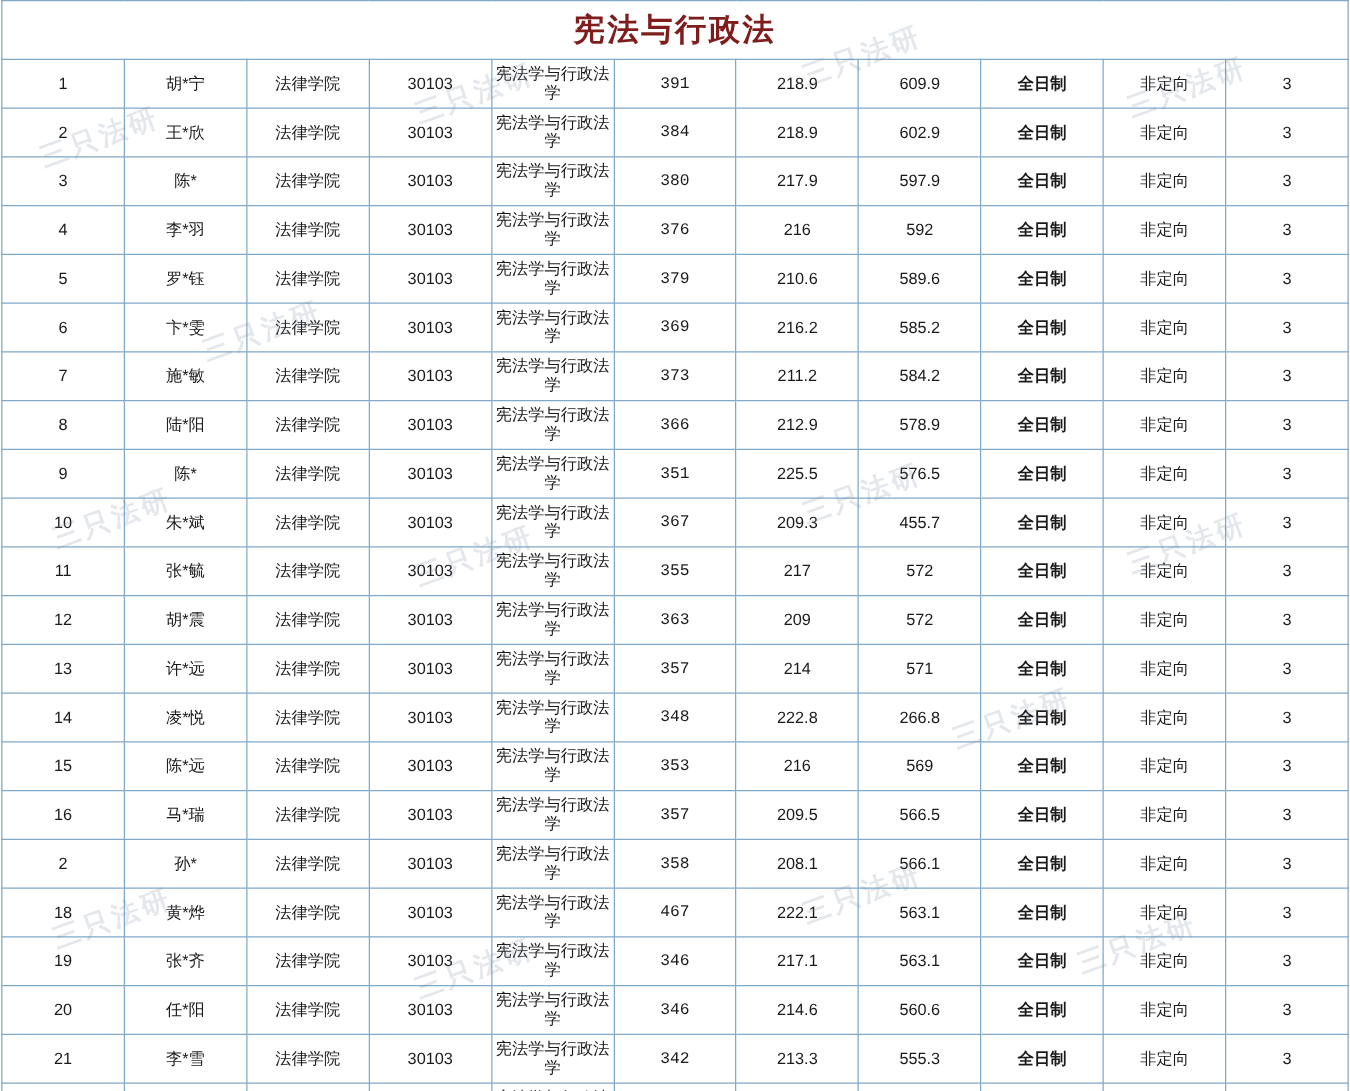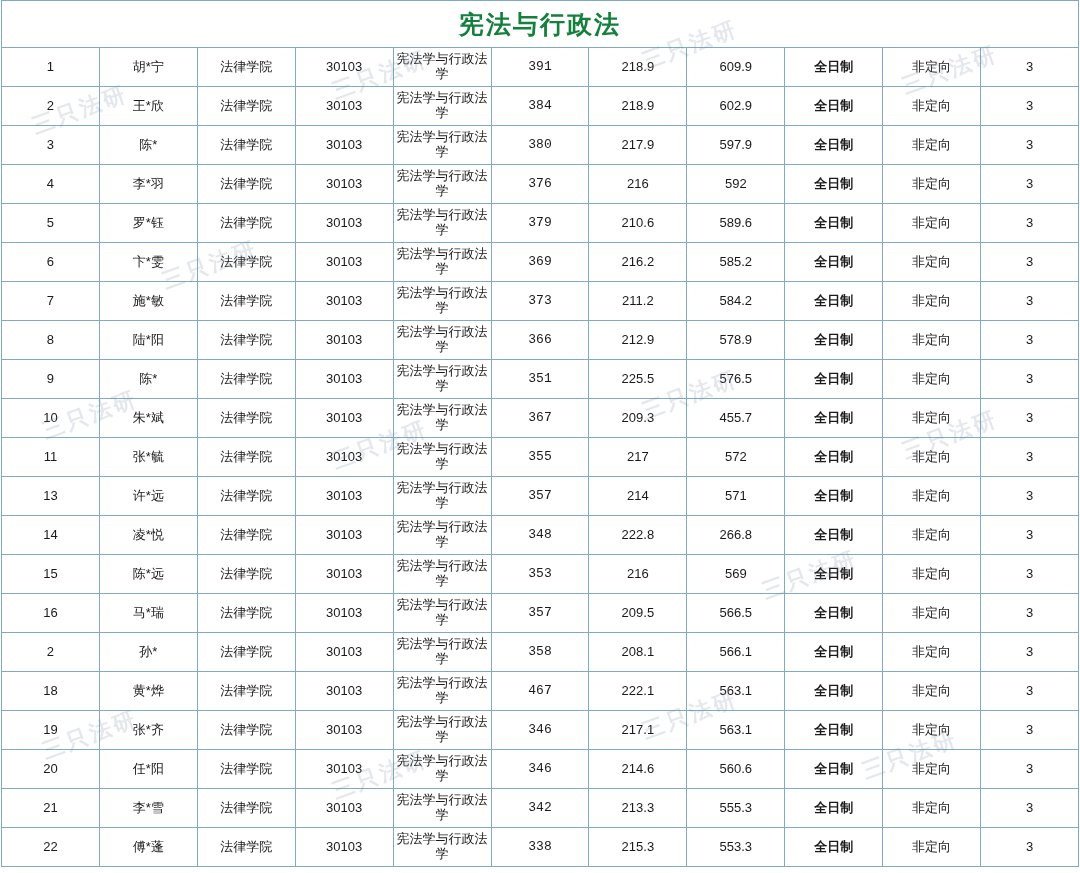--- a/index.html
+++ b/index.html
@@ -32,21 +32,21 @@
     vertical-align: middle;
     padding: 2px 1px;
     background: transparent;
     line-height: 1.15;
   }
   tr.title-row td {
     height: 42px;
     font-size: 25px;
     font-weight: bold;
     letter-spacing: 2px;
-    color: #15803d;
+    color: #7f1d1d;
     border: 1px solid #7fa8c9;
   }
   tr.data-row td {
     height: 34px;
   }
   .col-idx { width: 100px; }
   .col-name { width: 98px; margin-left: 15px; }
   .col-college { width: 110px; }
   .col-code { width: 98px; }
   .col-major { width: 96px; font-size: 12px; }
@@ -212,20 +212,33 @@
           <td class="col-last">3</td>
         </tr>
         <tr class="data-row">
           <td class="col-idx">11</td>
           <td class="col-name">张*毓</td>
           <td class="col-college">法律学院</td>
           <td class="col-code">30103</td>
           <td class="col-major">宪法学与行政法学</td>
           <td class="col-num1">355</td>
           <td class="col-num2">217</td>
+          <td class="col-total">572</td>
+          <td class="col-type">全日制</td>
+          <td class="col-dir">非定向</td>
+          <td class="col-last">3</td>
+        </tr>
+        <tr class="data-row">
+          <td class="col-idx">12</td>
+          <td class="col-name">胡*震</td>
+          <td class="col-college">法律学院</td>
+          <td class="col-code">30103</td>
+          <td class="col-major">宪法学与行政法学</td>
+          <td class="col-num1">363</td>
+          <td class="col-num2">209</td>
           <td class="col-total">572</td>
           <td class="col-type">全日制</td>
           <td class="col-dir">非定向</td>
           <td class="col-last">3</td>
         </tr>
         <tr class="data-row">
           <td class="col-idx">13</td>
           <td class="col-name">许*远</td>
           <td class="col-college">法律学院</td>
           <td class="col-code">30103</td>

